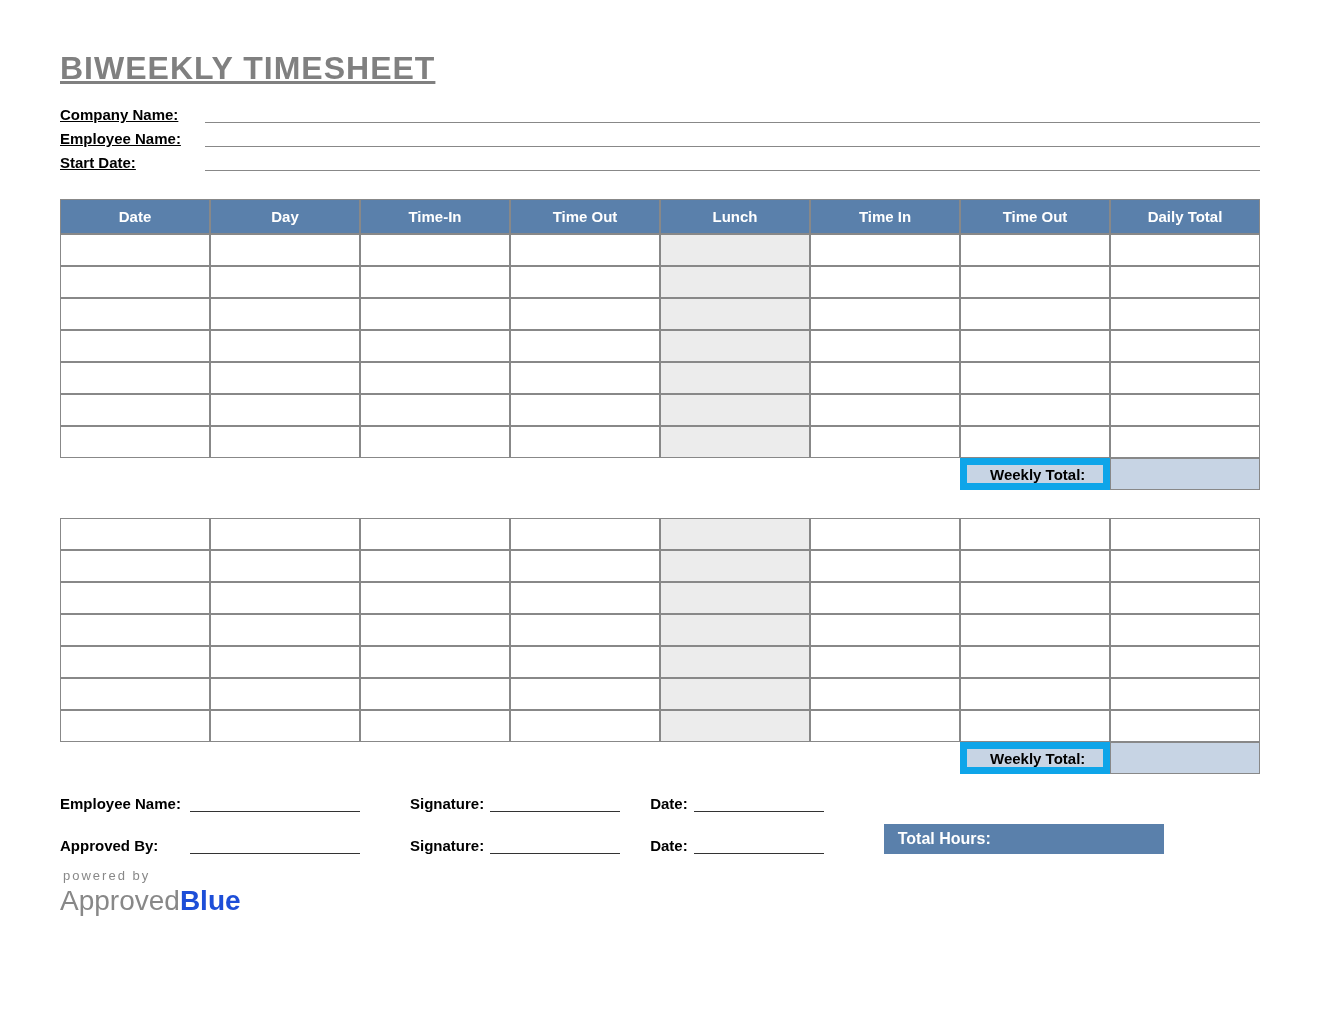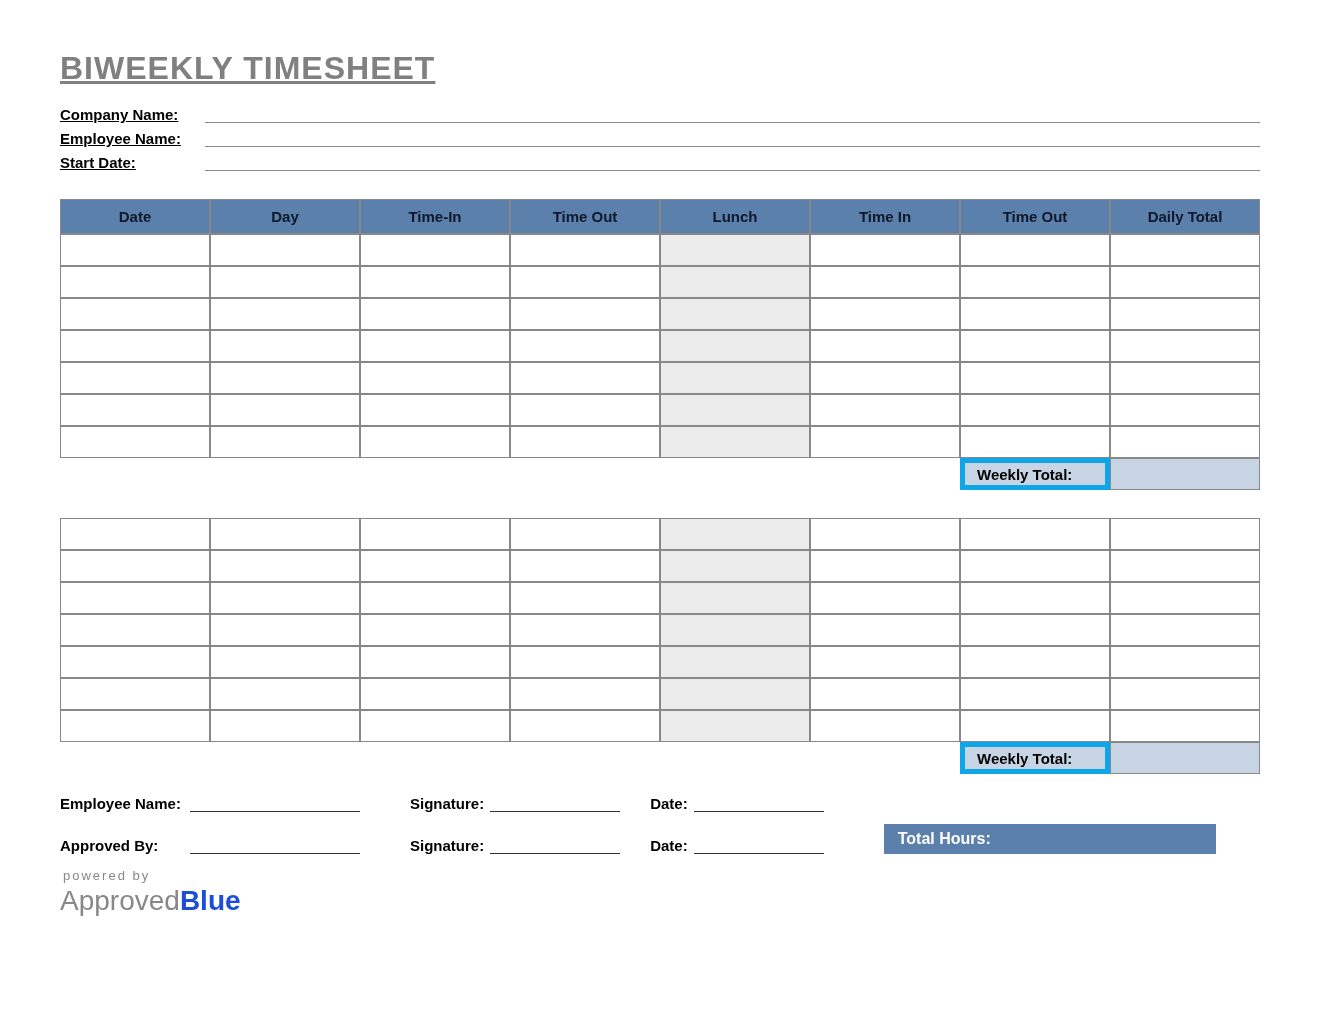--- a/index.html
+++ b/index.html
@@ -37,41 +37,41 @@
   }
   .tbl {
     width: 100%;
     border-collapse: separate;
     border-spacing: 0;
     margin-top: 28px;
     table-layout: fixed;
   }
   .tbl th {
     background: #5a80ab;
-    color: #0f172a;
+    color: #ffffff;
     font-weight: 700;
     font-size: 15px;
     padding: 8px 16px;
     border: 1px solid #888;
     text-align: center;
   }
   .tbl td {
     border: 1px solid #888;
     height: 32px;
     padding: 0;
     background: #fff;
   }
   .tbl td.lunch { background: #ececec; }
   .wk-total-row td { border: none; height: 32px; }
   .wk-total-row td.wk-label {
     background: #c7d4e4;
-    border: 5px solid #0ea5e9;
+    border: 7px solid #0ea5e9;
     font-weight: 700;
     font-size: 15px;
-    padding-left: 12px;
+    padding-left: 23px;
   }
   .wk-total-row td.wk-val {
     background: #c7d4e4;
     border: 1px solid #888;
   }
   .tbl2 { margin-top: 28px; }
   .sig-block { margin-top: 20px; }
   .sig-row { display: flex; align-items: flex-end; margin-bottom: 12px; gap: 0; }
   .sig-label { font-weight: 700; font-size: 15px; padding-right: 6px; }
   .sig-line { border-bottom: 1px solid #333; height: 18px; }
@@ -319,21 +319,21 @@
   <div class="sig-row">
     <span class="sig-label" style="width:130px">Approved By:</span>
     <span class="sig-line" style="width:170px"></span>
     <span style="width:50px"></span>
     <span class="sig-label">Signature:</span>
     <span class="sig-line" style="width:130px"></span>
     <span style="width:30px"></span>
     <span class="sig-label">Date:</span>
     <span class="sig-line" style="width:130px"></span>
     <span style="width:60px"></span>
-    <span class="total-hours" style="width:332px">
+    <span class="total-hours" style="width:280px">
       <span>Total Hours:</span>
       <span style="flex:1;text-align:right"></span>
     </span>
   </div>
 </div>
 
 <div class="footer">
   <div class="powered">powered by</div>
   <div class="logo">
     <span class="g">Approved</span><span class="b">Blue</span>

